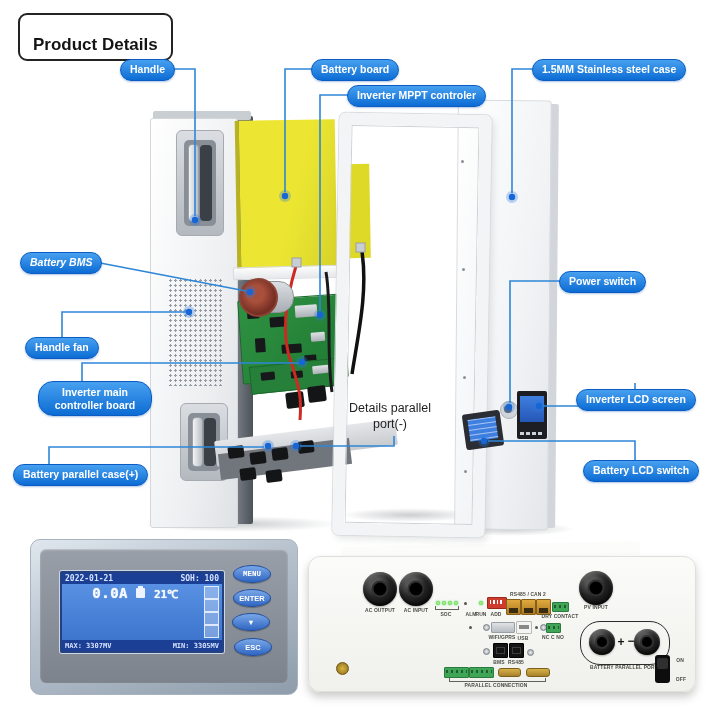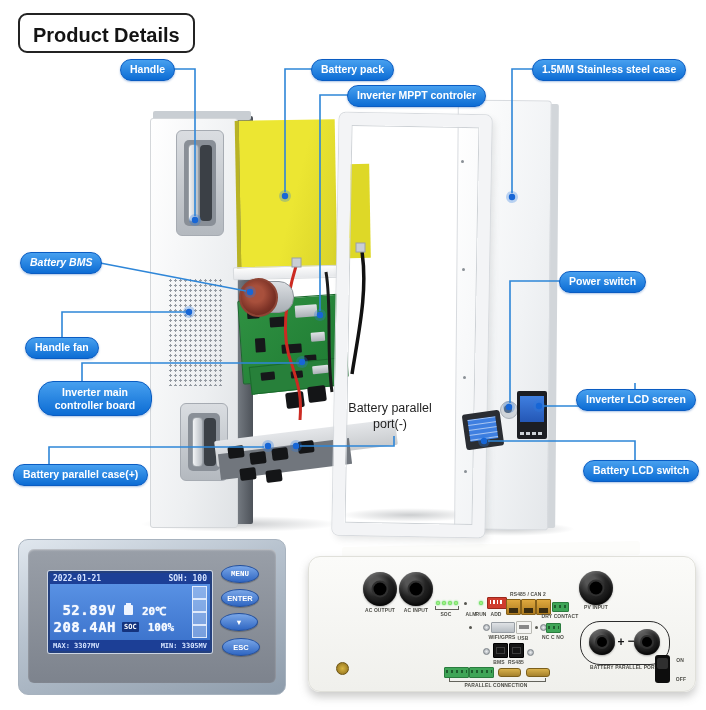--- a/index.html
+++ b/index.html
@@ -2,21 +2,21 @@
 <html><head>
 <meta charset="utf-8">
 <style>
   html,body{margin:0;padding:0;background:#fff;}
   .screen{position:relative;width:706px;height:710px;background:#ffffff;overflow:hidden;
           font-family:"Liberation Sans",sans-serif;}
   .abs{position:absolute;}
 
   
   .title-box{position:absolute;left:18px;top:13px;border:2px solid #232323;border-radius:9px;
-             padding:9px 13px 4px;font-weight:bold;font-size:20px;color:#141414;background:#fff;}
+             padding:20px 13px 4px;font-weight:bold;font-size:17px;color:#141414;background:#fff;}
 
   
   .pill{position:absolute;background:linear-gradient(180deg,#47a0ef,#0c6cd4);color:#fff;
         font-weight:bold;font-size:10.5px;line-height:1.2;padding:3px 9px 4px;border-radius:999px;
         border:1px solid #0a5cc2;white-space:nowrap;z-index:9;box-shadow:0 1px 2px rgba(20,90,180,.35);}
   .pill.two{white-space:normal;text-align:center;border-radius:15px;width:96px;padding:4px 8px;}
   .plain-note{position:absolute;color:#1f1f1f;font-size:12.5px;line-height:1.25;text-align:center;
               width:104px;z-index:9;}
 
   svg.overlay{position:absolute;left:0;top:0;z-index:8;}
@@ -66,21 +66,21 @@
   .pwr-btn{left:500px;top:401px;width:16px;height:16px;border-radius:50%;background:#cfd4d9;border:1px solid #a9afb6;z-index:5;}
   .pwr-btn::after{content:"";position:absolute;left:3px;top:3px;width:8px;height:8px;border-radius:50%;background:#5f656c;}
   .inv-lcd{left:517px;top:391px;width:30px;height:48px;background:#1c1e23;border-radius:2px;z-index:5;}
   .inv-lcd .scr{position:absolute;left:3px;top:5px;width:24px;height:26px;background:linear-gradient(180deg,#3f7fe0,#2457b6);}
   .inv-lcd .k{position:absolute;bottom:4px;width:4px;height:3px;background:#cdd2d8;}
   .bat-lcd{left:464px;top:412px;width:38px;height:36px;background:#2a2d33;border-radius:3px;transform:rotate(-8deg);z-index:5;}
   .bat-lcd .scr{position:absolute;left:5px;top:6px;width:28px;height:22px;background:#3f7fe0;
                 background-image:linear-gradient(rgba(255,255,255,.55) 1px,transparent 1px);background-size:5px 5px;}
 
   
-  .lcd-photo{left:18px;top:533px;width:280px;height:168px;z-index:2;}
+  .lcd-photo{left:30px;top:533px;width:280px;height:168px;z-index:2;}
   .lcd-dev{position:absolute;left:0;top:6px;width:266px;height:154px;border-radius:10px;
            background:linear-gradient(160deg,#e0e7ee 0%,#b8c3cf 40%,#8e9cab 100%);border:1px solid #a8b3bf;}
   .lcd-face{position:absolute;left:9px;top:9px;right:9px;bottom:11px;border-radius:6px;
             background:linear-gradient(180deg,#999fa8,#7d838d);box-shadow:inset 0 1px 2px rgba(255,255,255,.45);}
   .lcd{position:absolute;left:20px;top:22px;width:160px;height:78px;border:2px solid #24407e;border-radius:2px;
        background:linear-gradient(180deg,#5e97e8,#386fc9);box-shadow:0 0 0 1px #cdd6e4;
        font-family:"DejaVu Sans Mono",monospace;color:#f4f8ff;}
   .lcd-bar{position:absolute;left:0;right:0;height:11px;background:#1c3f96;color:#d5e3ff;
            display:flex;justify-content:space-between;align-items:center;padding:0 3px;
            font-size:8px;font-weight:bold;box-sizing:border-box;}
@@ -292,56 +292,51 @@
             <circle cx="539" cy="406" r="3.2" fill="#1766d6"></circle>
           </g>
         <g>
             <circle cx="484" cy="441" r="6" fill="rgba(43,123,224,.3)"></circle>
             <circle cx="484" cy="441" r="3.2" fill="#1766d6"></circle>
           </g>
       </g>
     </svg>
 
     <div class="pill" style="left:120px;top:59px;">Handle</div>
-    <div class="pill" style="left:311px;top:59px;">Battery pack</div>
+    <div class="pill" style="left:311px;top:59px;">Battery board</div>
     <div class="pill" style="left:347px;top:85px;">Inverter MPPT controler</div>
     <div class="pill" style="left:532px;top:59px;">1.5MM Stainless steel case</div>
     <div class="pill" style="left:20px;top:252px;font-style:italic;">Battery BMS</div>
     <div class="pill" style="left:25px;top:337px;">Handle fan</div>
     <div class="pill two" style="left:38px;top:381px;">
       <span>Inverter main</span><br>
       <span>controller board</span>
     </div>
     <div class="pill" style="left:13px;top:464px;">Battery parallel case(+)</div>
     <div class="plain-note" style="left:338px;top:401px;">
-      <span>Battery parallel</span><br>
+      <span>Details parallel</span><br>
       <span>port(-)</span>
     </div>
     <div class="pill" style="left:559px;top:271px;">Power switch</div>
     <div class="pill" style="left:576px;top:389px;">Inverter LCD screen</div>
     <div class="pill" style="left:583px;top:460px;">Battery LCD switch</div>
   </div>
 
   <div class="abs lcd-photo">
     <div class="lcd-dev">
       <div class="lcd-face">
         <div class="lcd">
           <div class="lcd-bar" style="top:0;">
             <span>2022-01-21</span>
             <span>SOH: 100</span>
           </div>
-          <div class="lcd-row" style="top:28px;">
-            <span class="lcd-big">52.89V</span>
+          <div class="lcd-row" style="top:11px;">
+            <span class="lcd-big">0.0A</span>
             <span class="lcdicon"></span>
-            <span class="lcd-temp">20℃</span>
-          </div>
-          <div class="lcd-row" style="top:45px;">
-            <span class="lcd-big">208.4AH</span>
-            <span class="soc-badge">SOC</span>
-            <span class="lcd-temp">100%</span>
+            <span class="lcd-temp">21℃</span>
           </div>
           <div class="lcd-cell" style="top:13px;"></div>
           <div class="lcd-cell" style="top:26px;"></div>
           <div class="lcd-cell" style="top:39px;"></div>
           <div class="lcd-cell" style="top:52px;"></div>
           <div class="lcd-bar" style="bottom:0;font-size:7px;">
             <span>MAX: 3307MV</span>
             <span>MIN: 3305MV</span>
           </div>
         </div>

